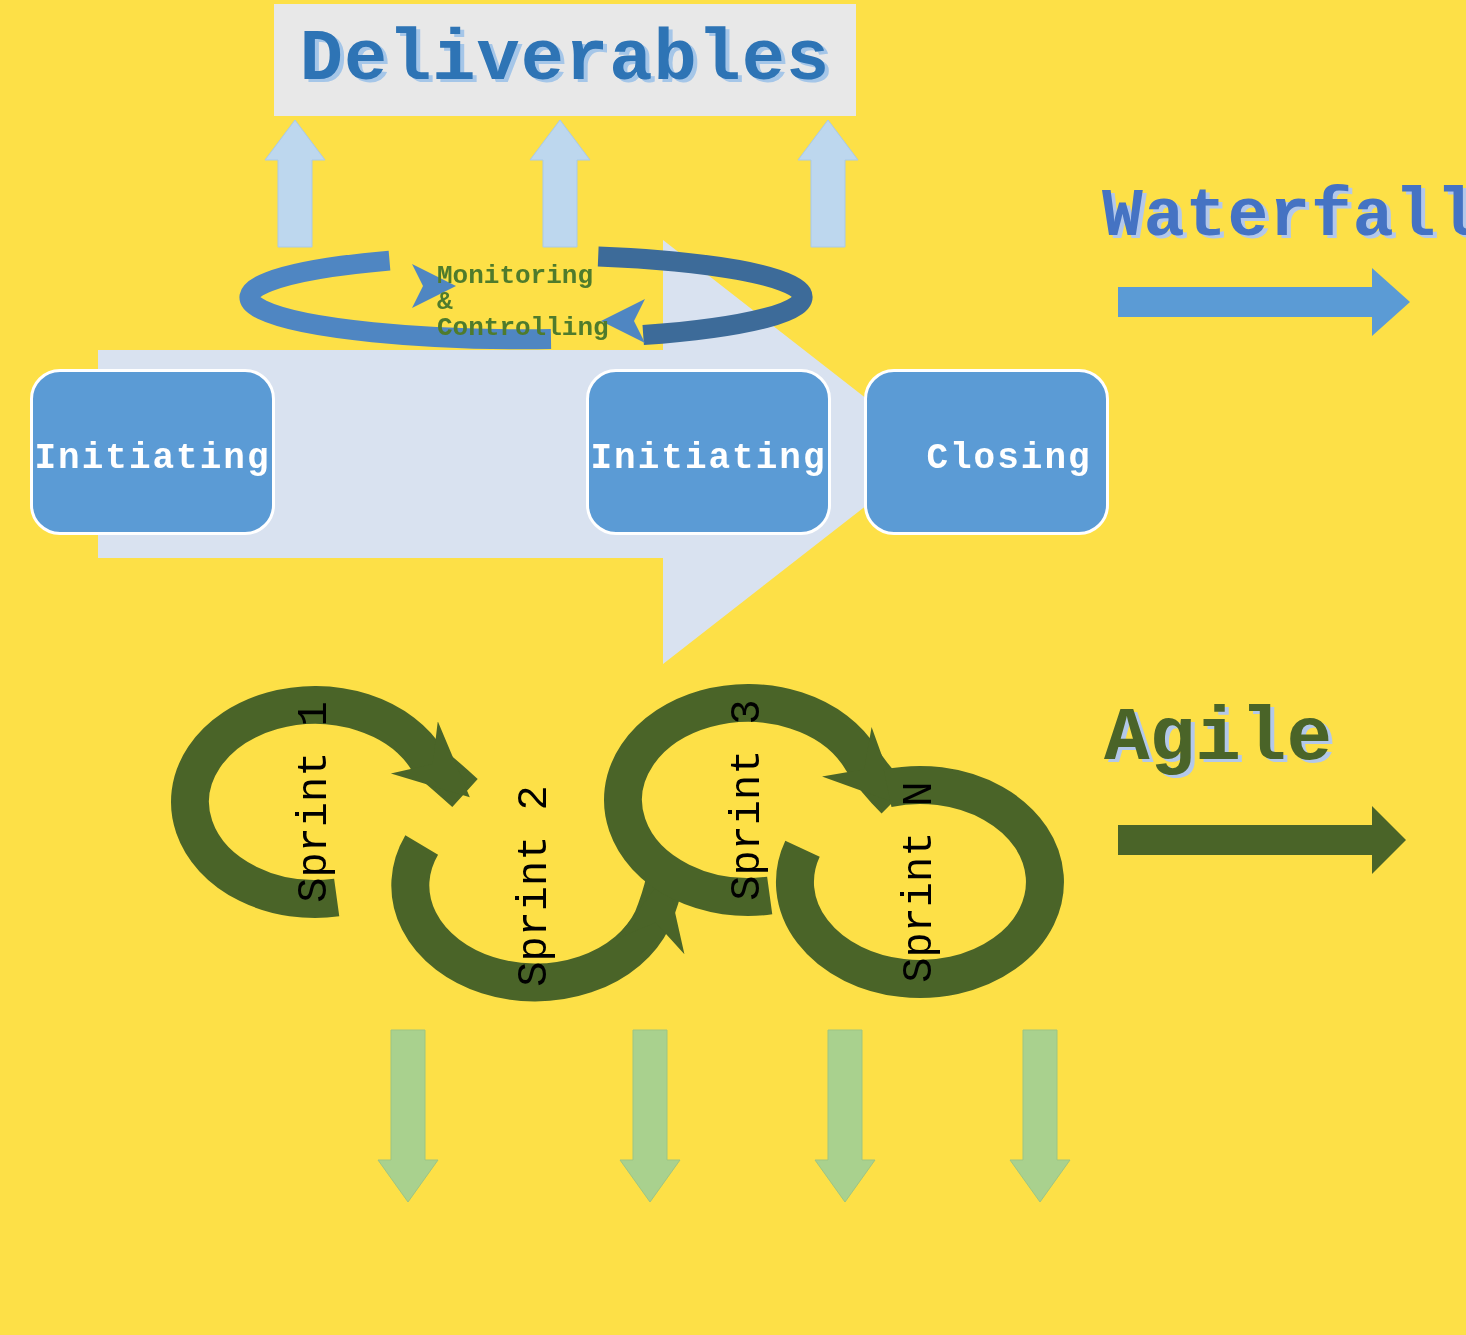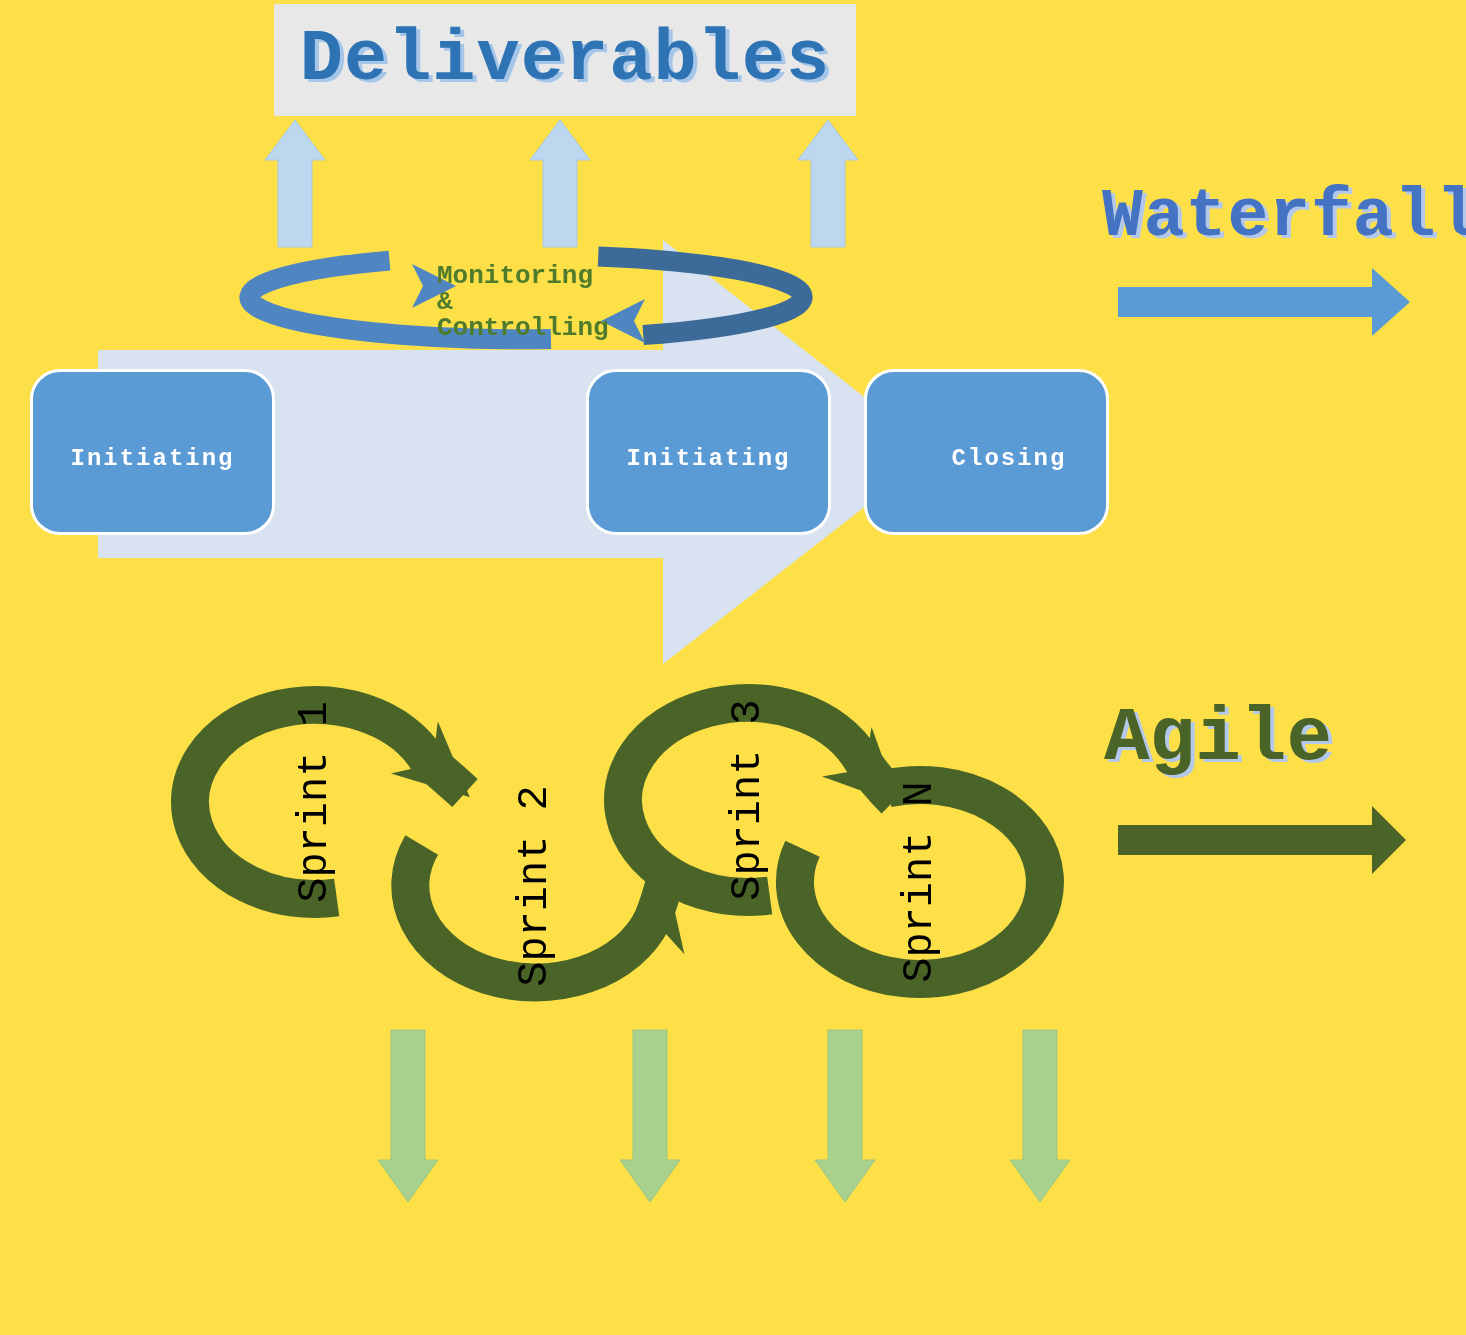--- a/index.html
+++ b/index.html
@@ -18,21 +18,21 @@
     font-size:72px;font-weight:bold;color:#2e74b5;letter-spacing:1px;
     text-shadow:4px 3px 0 #a5c6e8;
   }
 
   .phase-box{
     top:369px;width:245px;height:166px;background:#5b9bd5;
     border:3px solid #ffffff;border-radius:30px;box-sizing:border-box;
     display:flex;align-items:center;justify-content:center;
   }
   .phase-label{
-    color:#ffffff;font-size:24px;font-weight:bold;letter-spacing:2px;margin-top:12px;
+    color:#ffffff;font-size:36px;font-weight:bold;letter-spacing:2px;margin-top:12px;
   }
   .phase-0{left:30px;} .phase-1{left:308px;} .phase-2{left:586px;} .phase-3{left:864px;padding-left:45px;}
 
   .monitoring-text{
     left:437px;top:263px;width:182px;text-align:left;line-height:26px;
     font-size:26px;font-weight:bold;color:#4f7b2c;
   }
 
   .waterfall-label{
     left:1102px;top:178px;width:364px;text-align:right;

